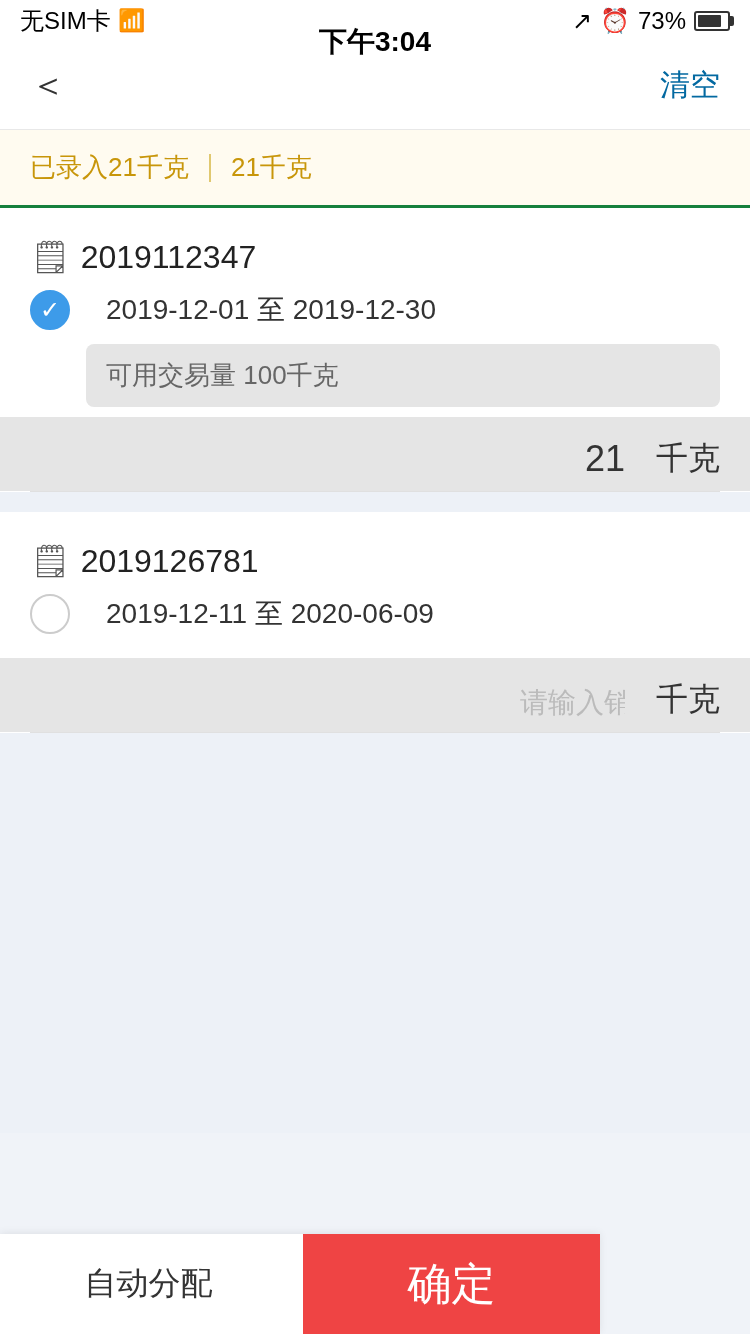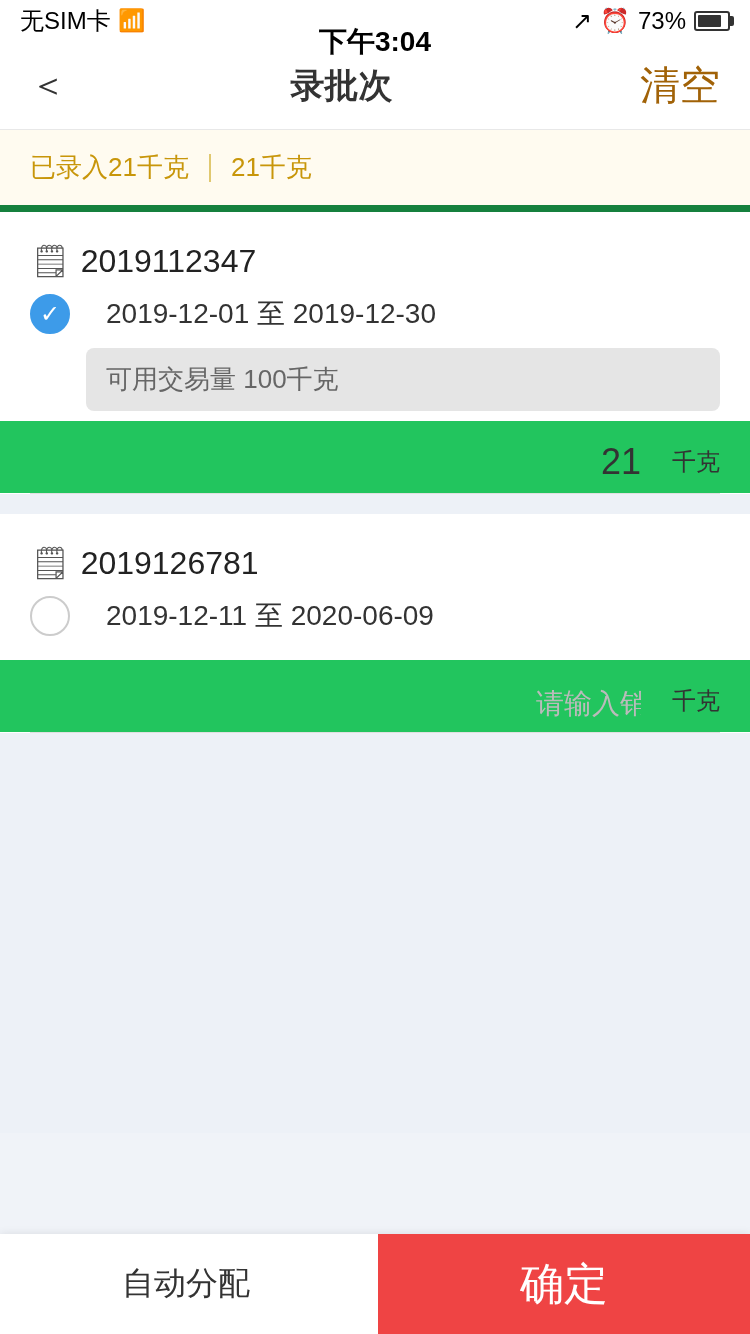--- a/index.html
+++ b/index.html
@@ -63,35 +63,35 @@
       font-size: 36px;
       color: #333;
       cursor: pointer;
     }
     .nav-title {
       font-size: 34px;
       font-weight: 600;
       color: #333;
     }
     .nav-clear {
-      font-size: 40px;
-      color: #a16207;
+      font-size: 30px;
+      color: #0369a1;
       cursor: pointer;
       margin-left: 23px;
     }
 
     
     .summary-bar {
       width: 750px;
       background: #fffbf0;
       padding: 20px 30px;
       display: flex;
       align-items: center;
       gap: 20px;
-      border-bottom: 7px solid #15803d;
+      border-bottom: 3px solid #15803d;
     }
     .summary-text {
       font-size: 26px;
       color: #c8960a;
     }
     .summary-divider {
       width: 2px;
       height: 28px;
       background: #e0c870;
     }
@@ -157,38 +157,38 @@
       color: #666;
       margin-left: 56px;
     }
 
     
     .input-row {
       display: flex;
       align-items: center;
       justify-content: flex-end;
       padding: 20px 30px 10px 30px;
-      background: #22c55e;
+      background: #e5e5e5;
       gap: 16px;
     }
     .qty-input {
       font-size: 36px;
       color: #333;
       border: none;
       outline: none;
       text-align: right;
       background: transparent;
       width: 120px;
     }
     .qty-input::placeholder {
       color: #bbb;
       font-size: 28px;
     }
     .qty-unit {
-      font-size: 24px;
+      font-size: 32px;
       color: #333;
       font-weight: 500;
     }
     .input-underline {
       height: 1px;
       background: #e0e0e0;
       margin: 0 30px;
     }
 
     .section-divider {
@@ -201,21 +201,21 @@
       background: #edf1f7;
       flex: 1;
       min-height: 400px;
     }
 
     
     .bottom-bar {
       position: fixed;
       bottom: 0;
       left: 0;
-      width: 750px;
+      width: 600px;
       height: 100px;
       display: flex;
       background: #fff;
       box-shadow: 0 -1px 8px rgba(0,0,0,0.08);
     }
     .btn-auto {
       flex: 1;
       display: flex;
       align-items: center;
       justify-content: center;
@@ -252,21 +252,20 @@
     <span>73%</span>
     <span style="display:inline-block;width:36px;height:20px;border:2px solid #333;border-radius:3px;position:relative;">
       <span style="position:absolute;left:2px;top:2px;bottom:2px;width:73%;background:#333;border-radius:1px;"></span>
       <span style="position:absolute;right:-6px;top:50%;transform:translateY(-50%);width:4px;height:10px;background:#333;border-radius:0 2px 2px 0;"></span>
     </span>
   </div>
 </div>
 
 <div class="nav-bar">
   <span class="nav-back">＜</span>
-  <span class="nav-title">录批次</span>
   <span class="nav-clear">清空</span>
 </div>
 
 <div class="summary-bar">
   <span class="summary-text">已录入21千克</span>
   <div class="summary-divider"></div>
   <span class="summary-value">21千克</span>
 </div>
 
 <div class="batch-item">

